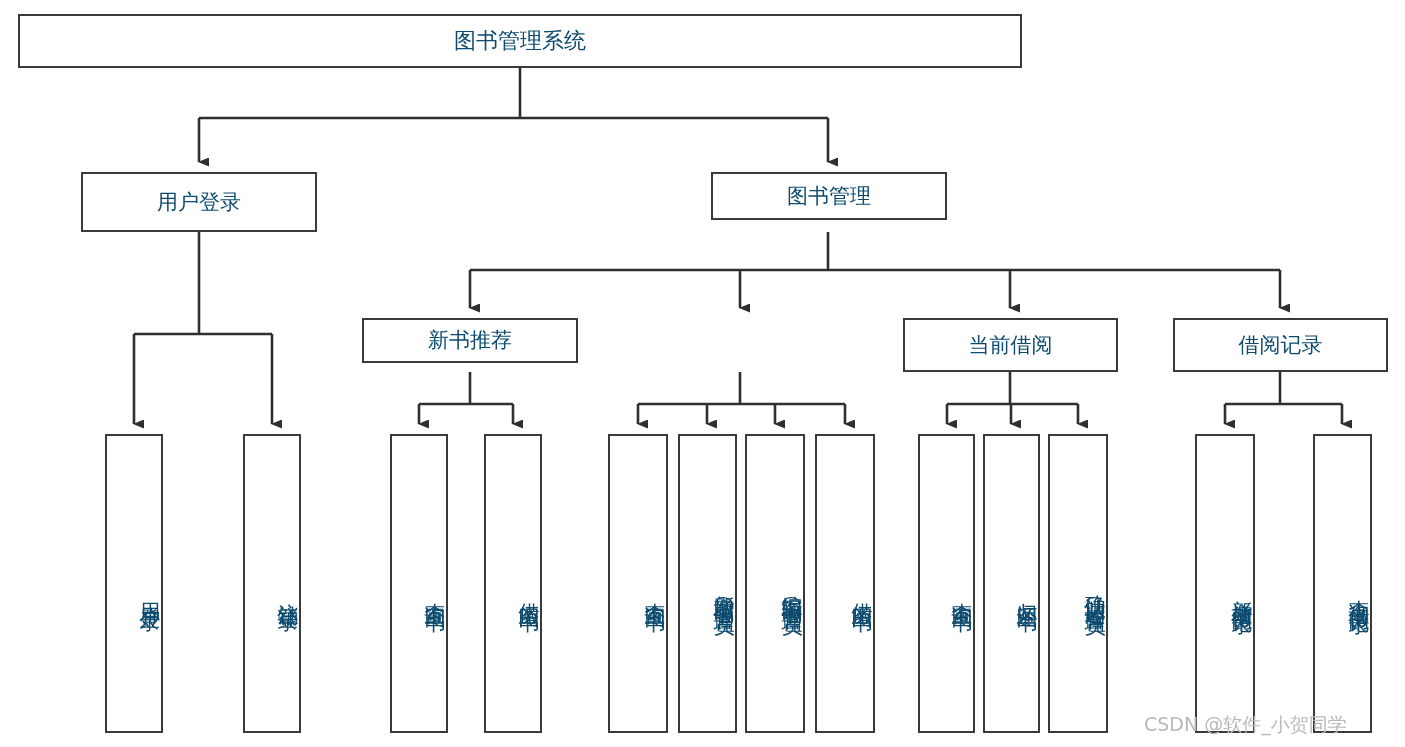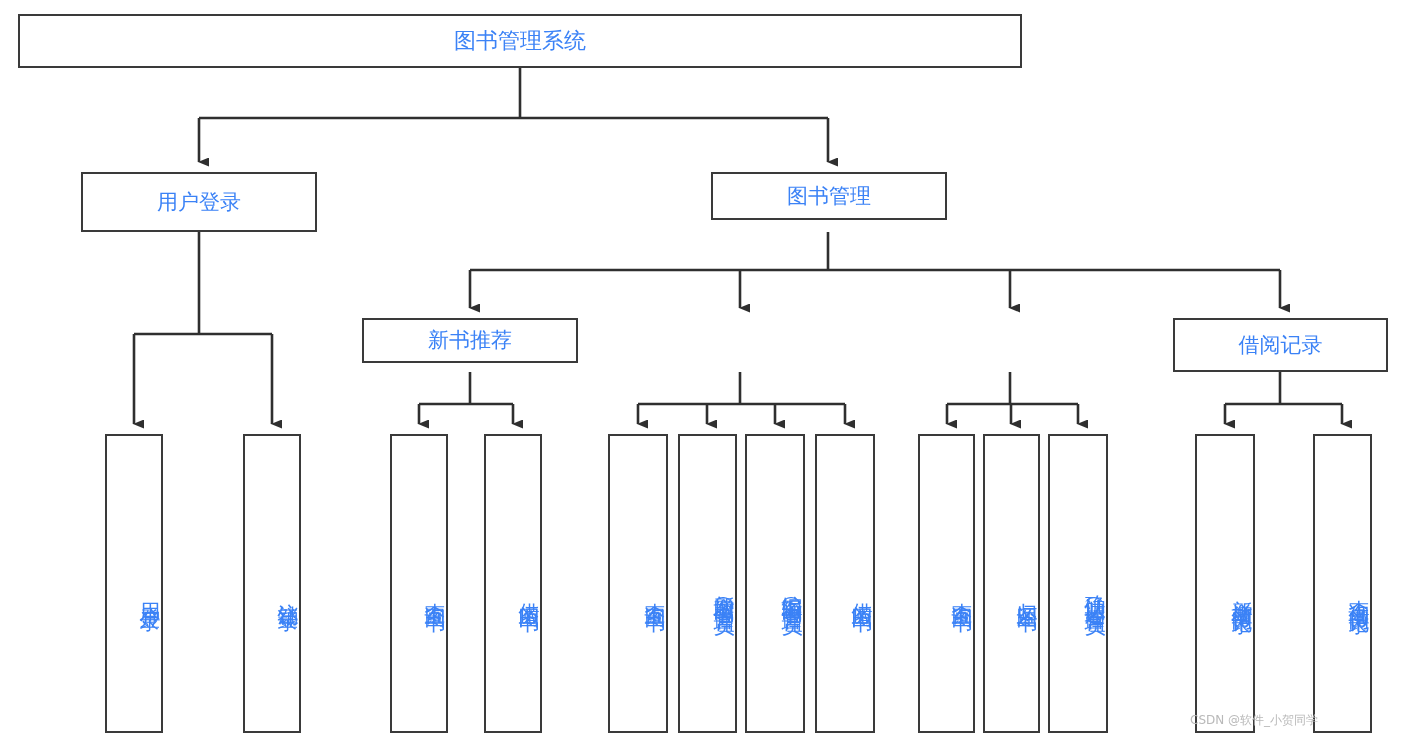--- a/index.html
+++ b/index.html
@@ -23,21 +23,21 @@
     top: 0;
     width: 1405px;
     height: 747px;
     pointer-events: none;
   }
   .node {
     position: absolute;
     box-sizing: border-box;
     border: 2px solid #3a3a3a;
     background: #ffffff;
-    color: #3b82f6;
+    color: #0c4a6e;
     display: flex;
     align-items: center;
     justify-content: center;
     text-align: center;
     line-height: 1.05;
   }
   .node.horiz {
     font-size: 21px;
   }
   .node.root {
@@ -52,23 +52,23 @@
     font-size: 21px;
     letter-spacing: 3px;
   }
   .node.vert > .vtext {
     writing-mode: vertical-rl;
     text-orientation: upright;
     display: block;
   }
   .watermark {
     position: absolute;
-    left: 1190px;
+    left: 1144px;
     top: 712px;
-    font-size: 12px;
+    font-size: 19px;
     color: #b9b9b9;
     white-space: nowrap;
     font-family: "DejaVu Sans", "Liberation Sans", sans-serif;
   }
 </style>
 </head>
 <body>
 
 <div id="diagram-root">
 
@@ -132,20 +132,23 @@
   <div class="node horiz" id="node-l2-0" style="left: 81px; top: 172px; width: 236px; height: 60px;">
     <span>用户登录</span>
   </div>
   <div class="node horiz" id="node-l2-1" style="left: 711px; top: 172px; width: 236px; height: 48px;">
     <span>图书管理</span>
   </div>
 
   <div class="node horiz" id="node-l3-0" style="left: 362px; top: 318px; width: 216px; height: 45px;">
     <span>新书推荐</span>
   </div>
+  <div class="node horiz" id="node-l3-2" style="left: 903px; top: 318px; width: 215px; height: 54px;">
+    <span>当前借阅</span>
+  </div>
   <div class="node horiz" id="node-l3-3" style="left: 1173px; top: 318px; width: 215px; height: 54px;">
     <span>借阅记录</span>
   </div>
 
   <div class="node vert" id="node-leaf-0" style="left: 105px; top: 434px; width: 58px; height: 299px;">
     <span class="vtext">用户登录</span>
   </div>
   <div class="node vert" id="node-leaf-1" style="left: 243px; top: 434px; width: 58px; height: 299px;">
     <span class="vtext">注销登录</span>
   </div>

